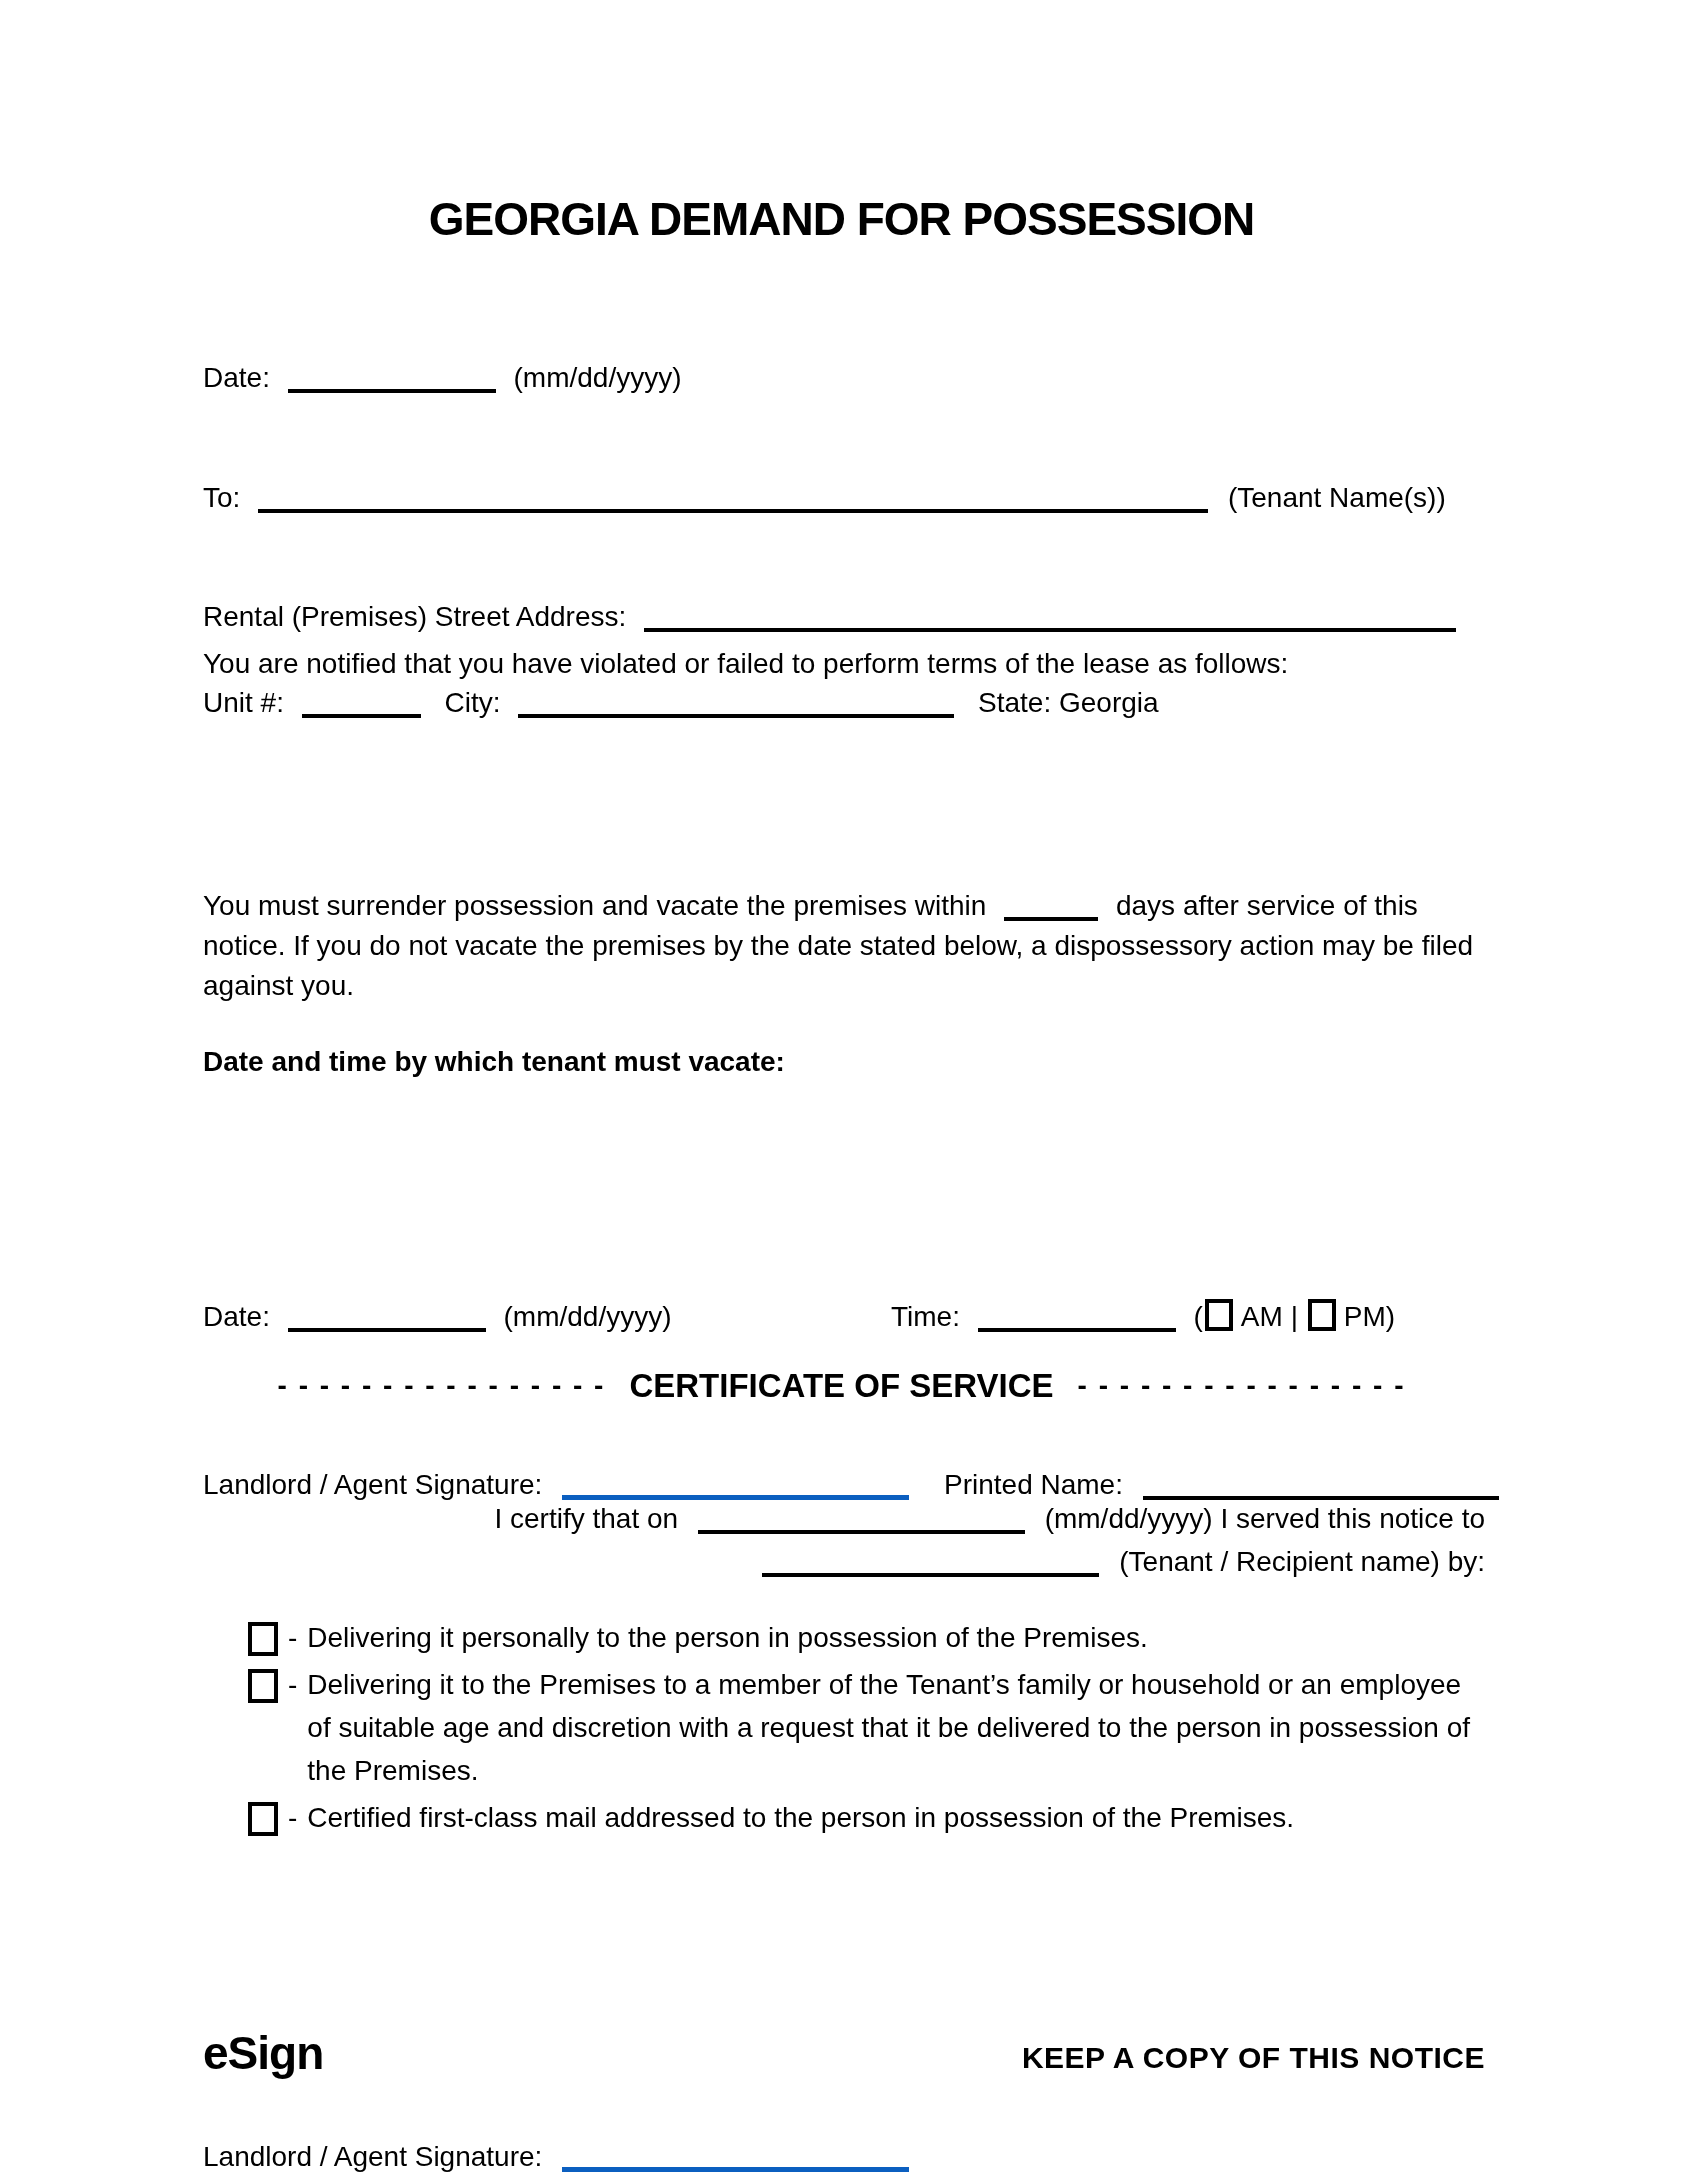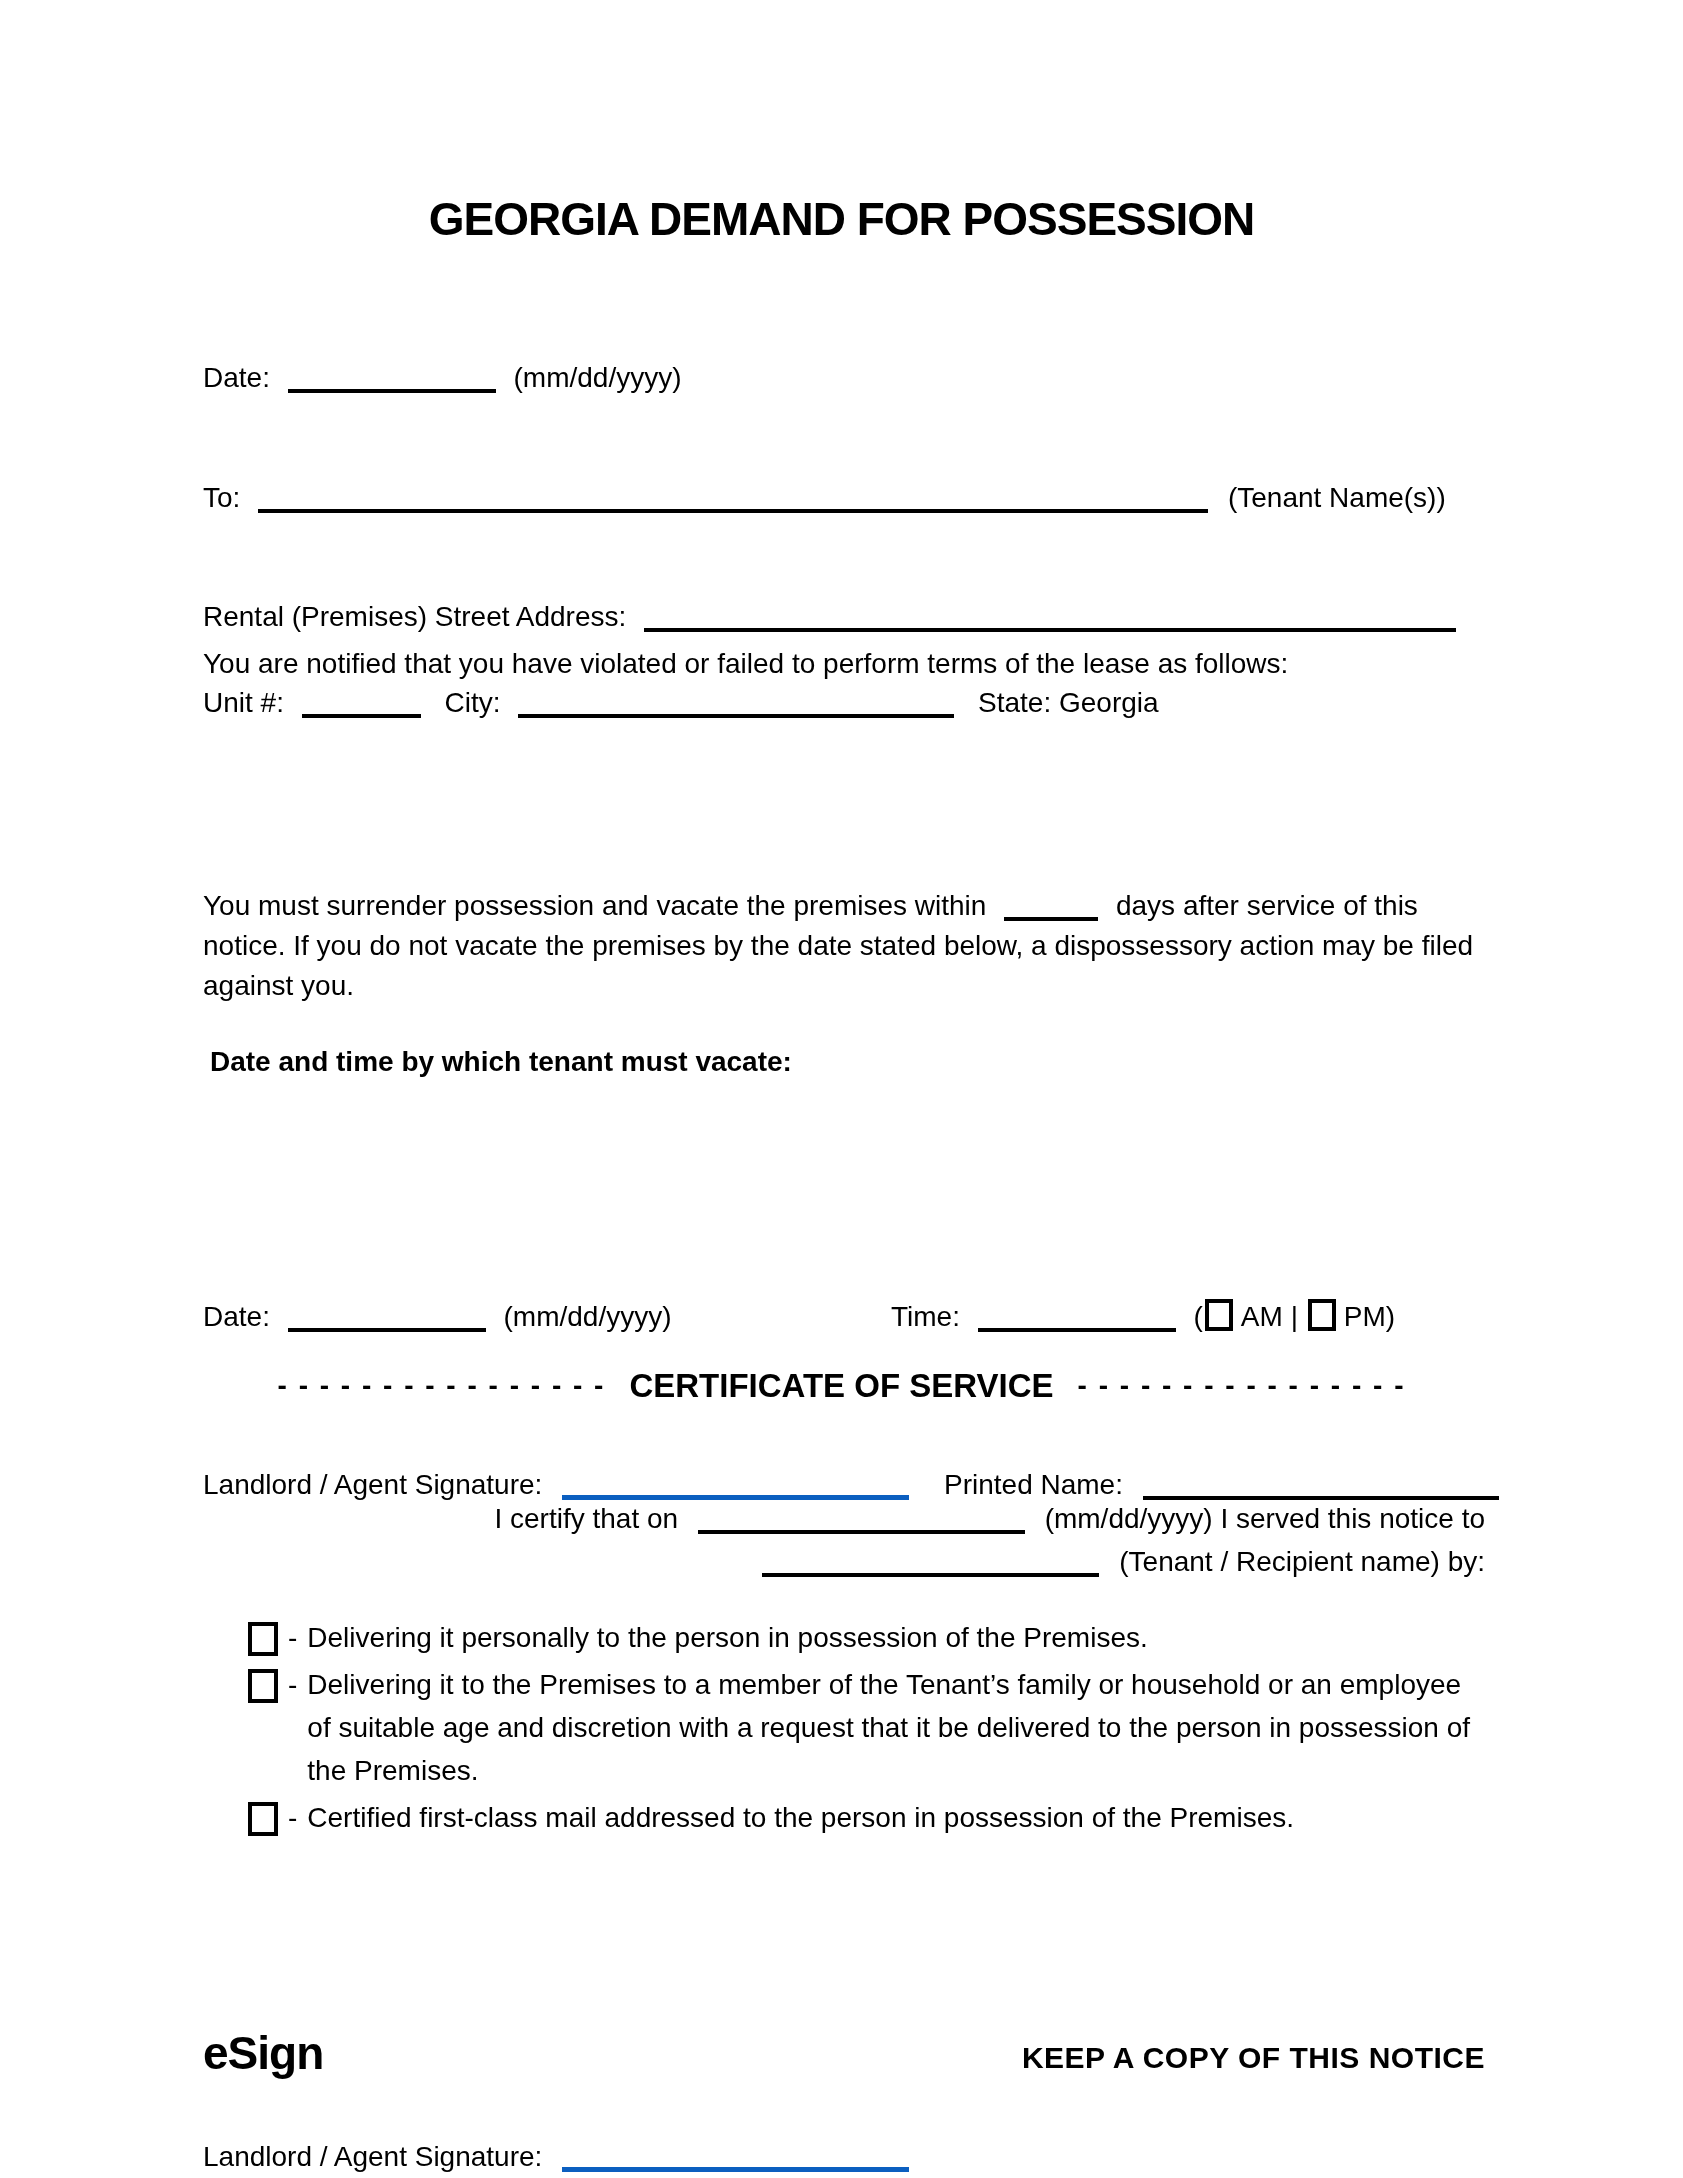--- a/index.html
+++ b/index.html
@@ -26,21 +26,21 @@
   }
   .title {
     left: 0;
     width: 1683px;
     text-align: center;
     font-size: 46px;
     font-weight: 700;
     letter-spacing: -1px;
     line-height: 51px;
   }
-  .bold { font-weight: 700; margin-left: 7px; }
+  .bold { font-weight: 700; }
   .blank {
     display: inline-block;
     border-bottom: 4px solid #000000;
     height: 26px;
     vertical-align: -6px;
   }
   .blank.blue {
     border-bottom: 5px solid #0b5fc0;
   }
   .row { position: relative; height: 44px; white-space: nowrap; }

